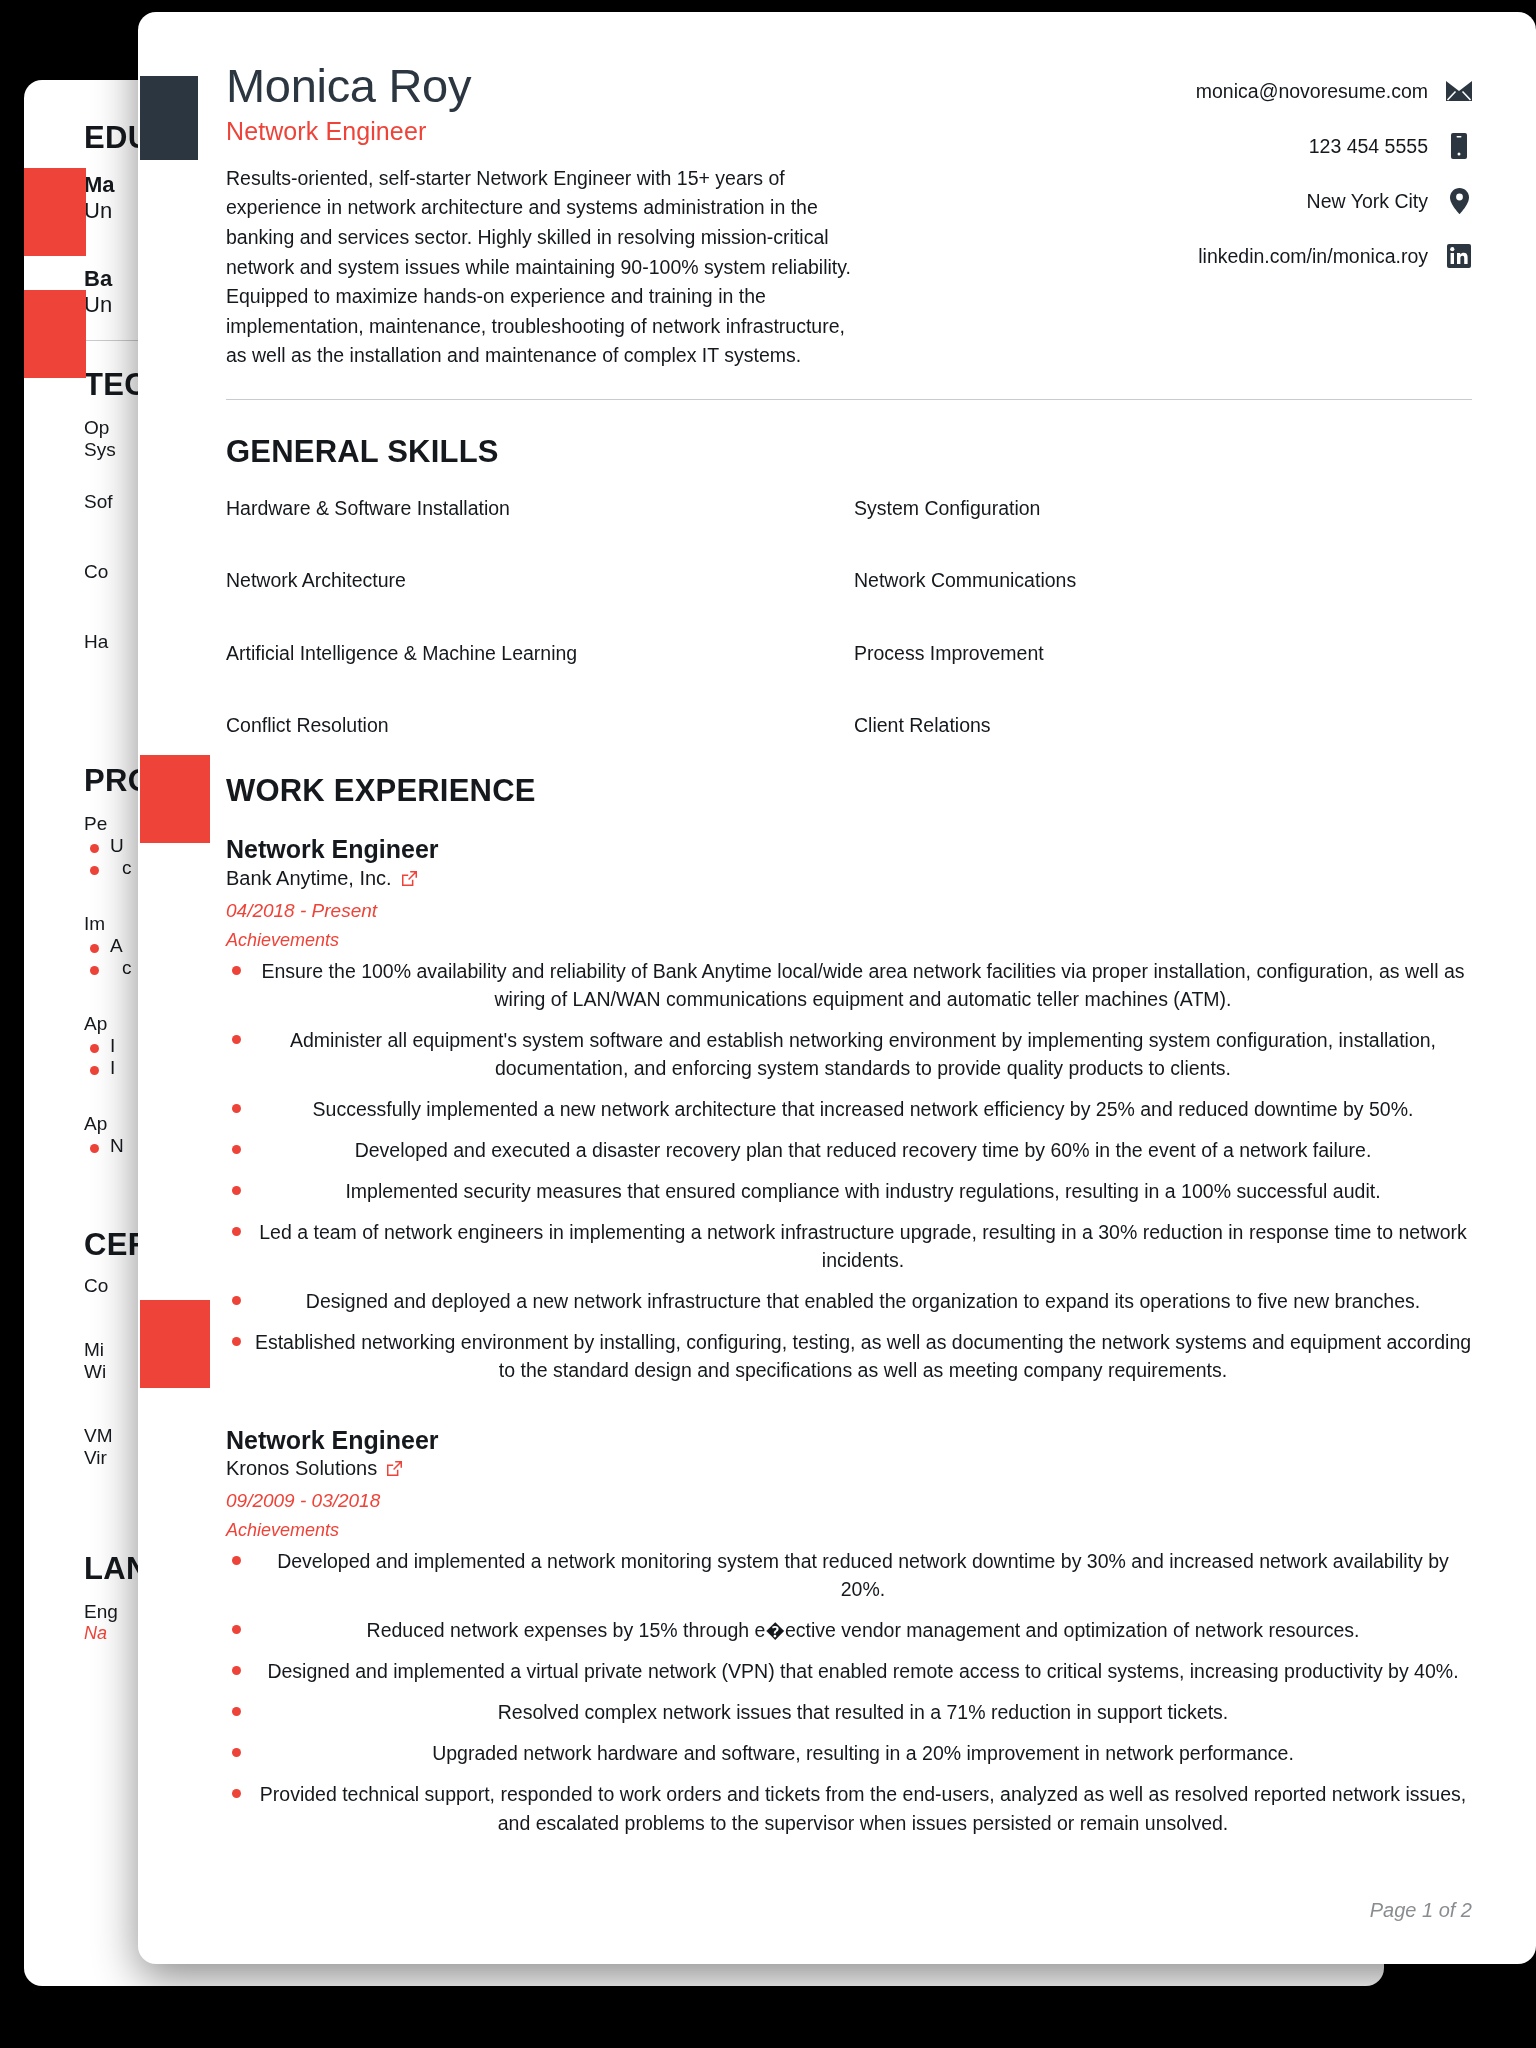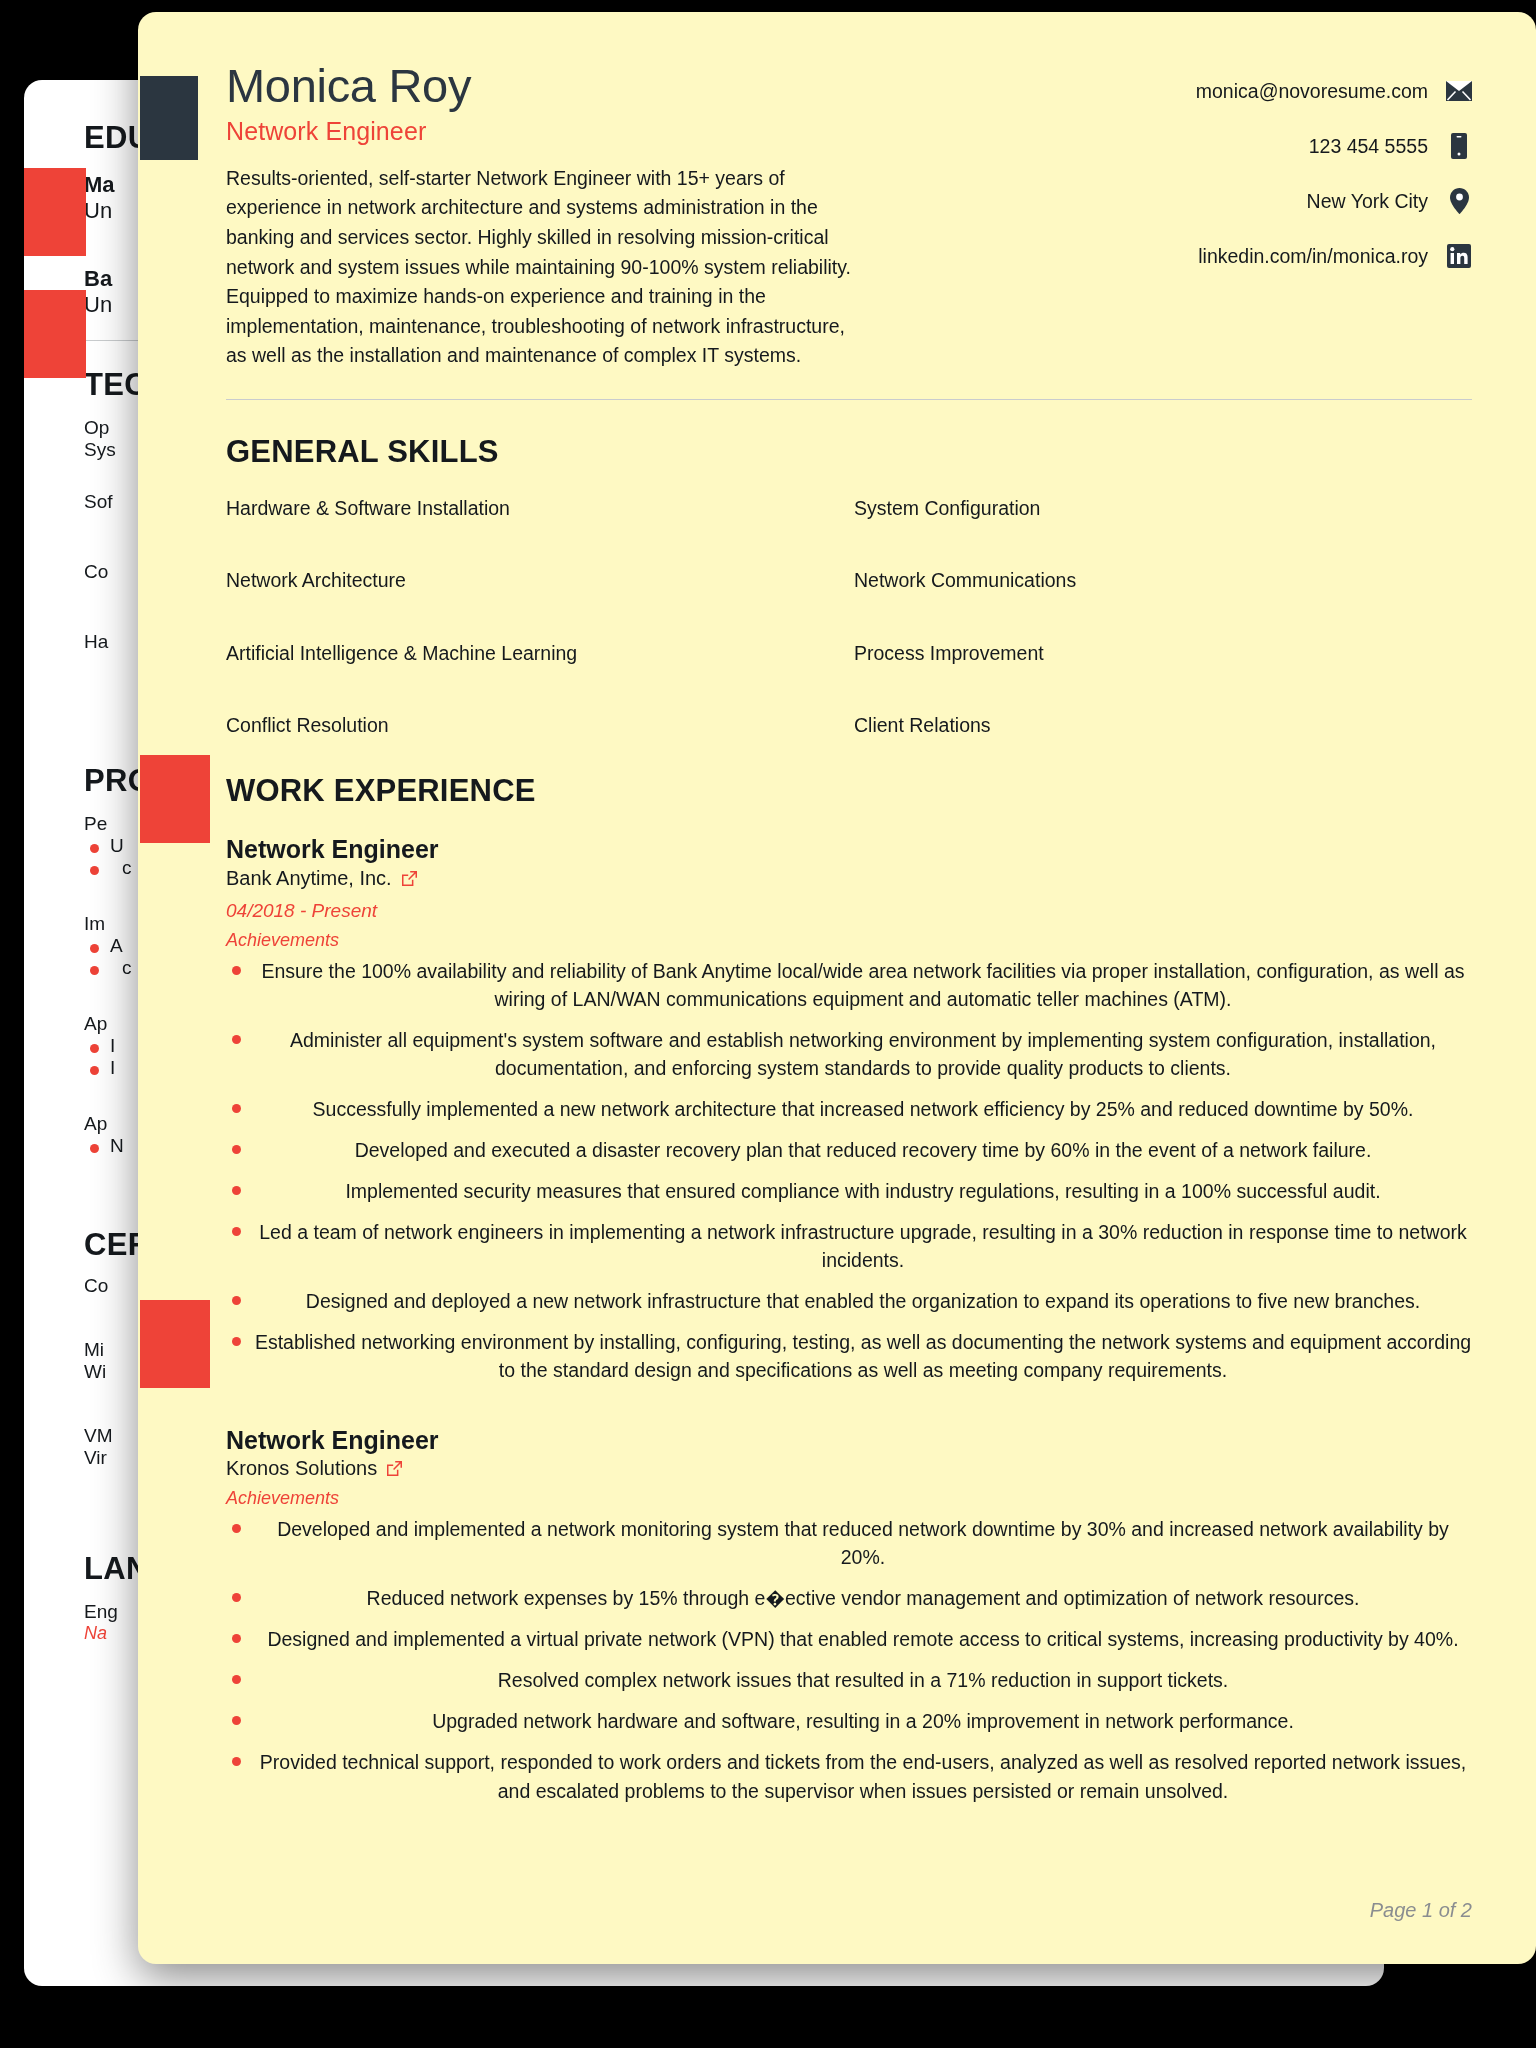--- a/index.html
+++ b/index.html
@@ -113,21 +113,21 @@
     color: #8a8d90;
   }
 
   
   .page-front {
     position: absolute;
     left: 138px;
     top: 12px;
     width: 1398px;
     height: 1952px;
-    background: #fef9c3;
+    background: #ffffff;
     border-radius: 18px;
     box-shadow: 0 14px 44px rgba(0,0,0,0.45);
     overflow: hidden;
   }
 
   .dark-square {
     position: absolute;
     left: 2px;
     top: 64px;
     width: 58px;
@@ -485,20 +485,21 @@
         <div class="job-role">Network Engineer</div>
         <div class="job-company-line">
           <span class="job-company">Kronos Solutions</span>
           <span class="link-icon">
             <svg width="17" height="17" viewBox="0 0 17 17">
               <path d="M1 4.6 h6.2 V6.1 H2.5 v8.4 h8.4 V9.8 h1.5 V16 H1 Z" fill="#EE4338"></path>
               <path d="M9.2 1 H16 v6.8 h-1.5 V3.6 L8.1 10 L7.05 8.95 L13.4 2.5 H9.2 Z" fill="#EE4338"></path>
             </svg>
           </span>
         </div>
+        <div class="job-dates">09/2009 - 03/2018</div>
         <div class="achievements-label">Achievements</div>
         <ul class="bullets">
           <li>Developed and implemented a network monitoring system that reduced network downtime by 30% and increased network availability by 20%.</li>
           <li>Reduced network expenses by 15% through e�ective vendor management and optimization of network resources.</li>
           <li>Designed and implemented a virtual private network (VPN) that enabled remote access to critical systems, increasing productivity by 40%.</li>
           <li>Resolved complex network issues that resulted in a 71% reduction in support tickets.</li>
           <li>Upgraded network hardware and software, resulting in a 20% improvement in network performance.</li>
           <li>Provided technical support, responded to work orders and tickets from the end-users, analyzed as well as resolved reported network issues, and escalated problems to the supervisor when issues persisted or remain unsolved.</li>
         </ul>
       </div>

